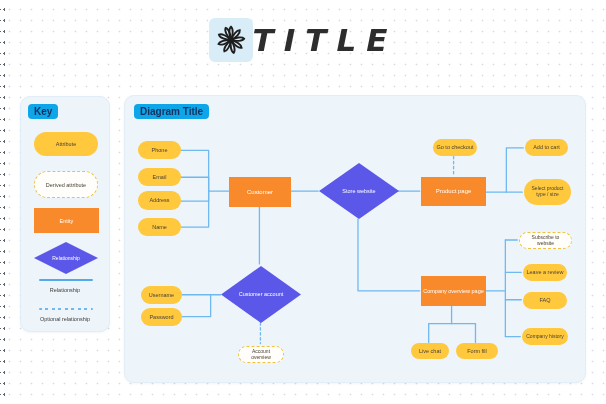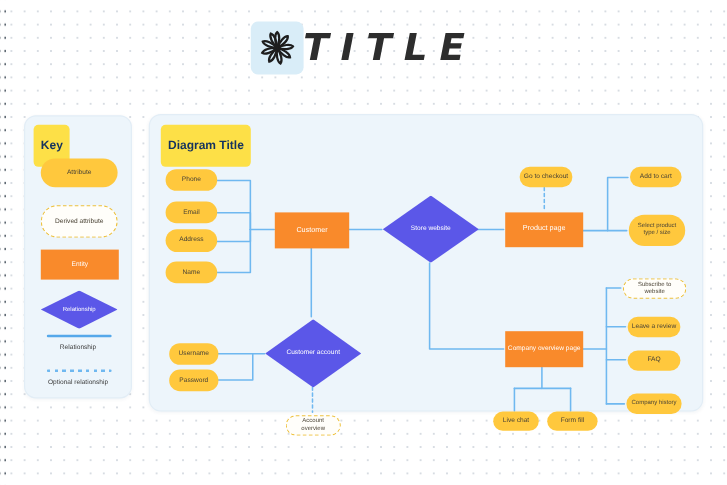--- a/index.html
+++ b/index.html
@@ -36,26 +36,26 @@
     font-style:italic; font-weight:600;
     font-size:31px; letter-spacing:10px; color:#2d2d2d;
   }
   
   .panel {
     position:absolute; background:#edf5fb;
     border:1px solid #e2edf6; border-radius:10px;
     box-shadow:0 1px 3px rgba(20,50,94,0.05);
   }
   .panel-key  { left:20px; top:96px; width:90px;  height:236px; }
-  .panel-main { left:124px; top:95px; width:462px; height:248px; }
+  .panel-main { left:124px; top:95px; width:462px; height:288px; }
   .badge {
-    position:absolute; background:#fde047; border-radius:4px;
+    position:absolute; background:#0ea5e9; border-radius:4px;
     color:#14325e; font-weight:bold;
     display:flex; align-items:center; justify-content:center;
-    padding:12px 6px;
+    padding:2px 6px;
   }
   .badge-key   { left:7px; top:7px; font-size:10px; }
   .badge-title { left:9px; top:8px; font-size:10px; }
   
   .node {
     position:absolute; display:flex; align-items:center; justify-content:center;
     text-align:center; line-height:1.15;
   }
   .pill {
     background:#ffc83d; border-radius:999px;

